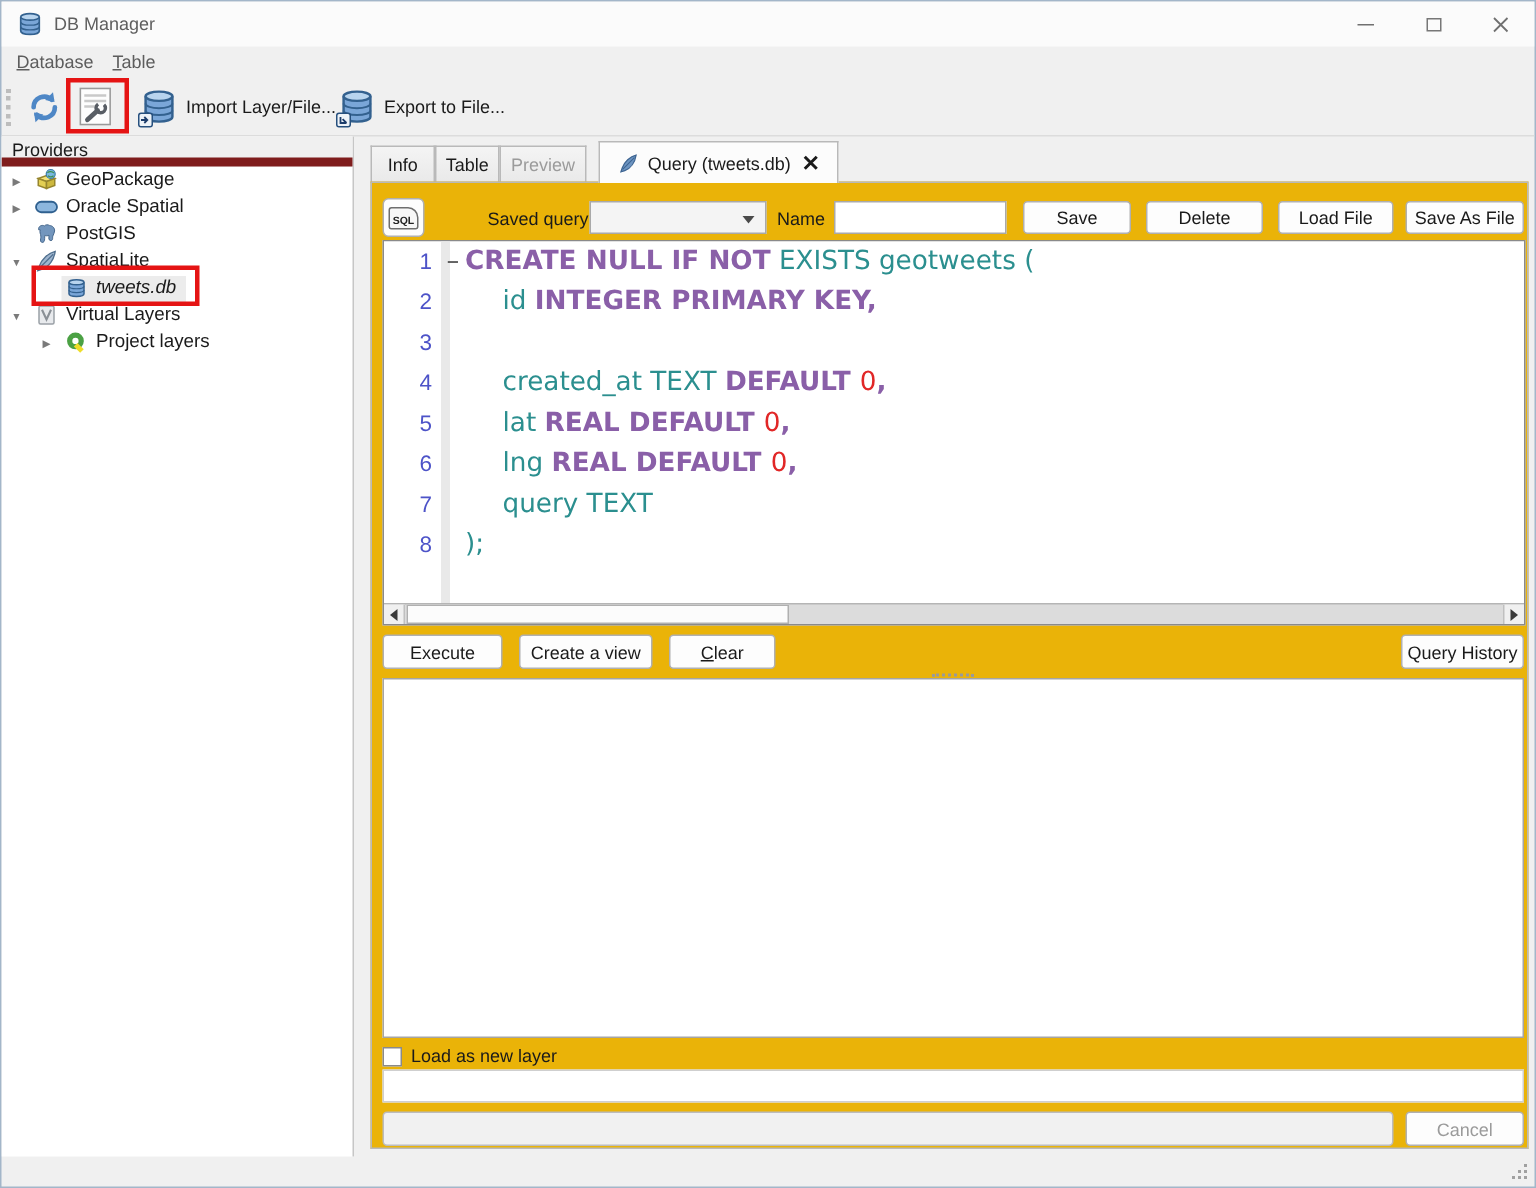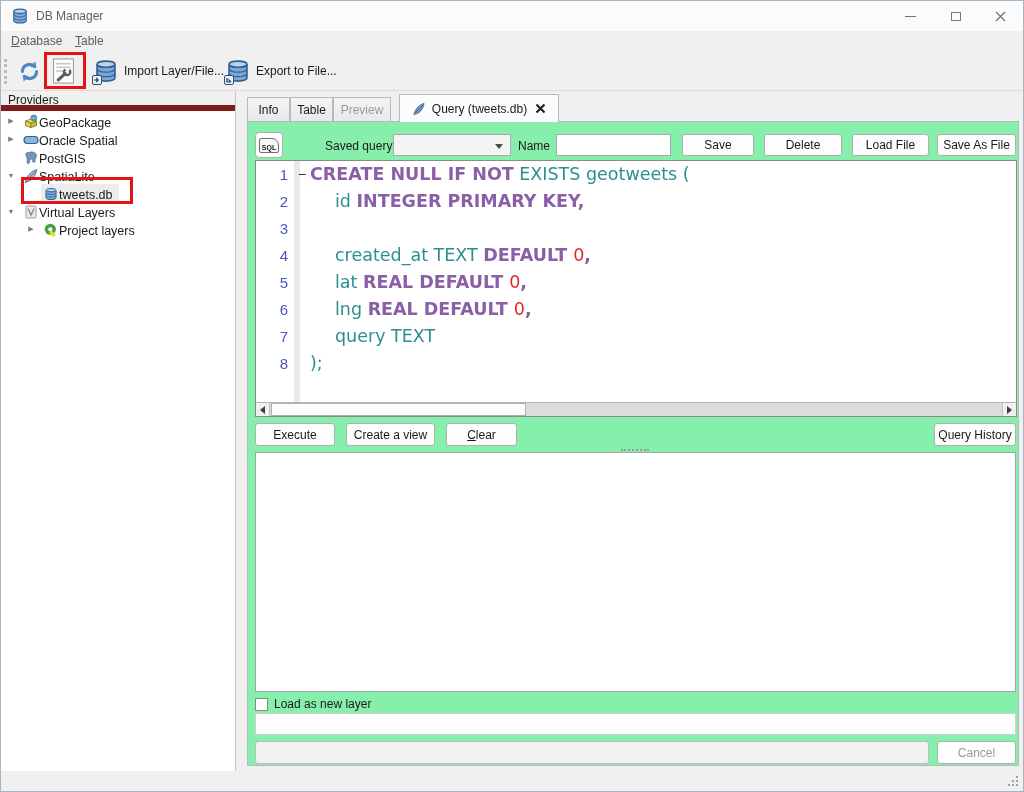--- a/index.html
+++ b/index.html
@@ -37,38 +37,38 @@
   .anno-toolbar { left:43px; top:51px; width:42px; height:37px; }
   .anno-tweets { left:20px; top:176px; width:112px; height:27px; }
 
   
   .sidebar { position:absolute; left:0; top:90px; width:235px; height:680px; background:#fff; border-right:1px solid #c6c6c6; }
   .providers-header { position:absolute; left:0; top:0; width:100%; height:20px; background:#f0f0f0;
                       border-bottom:6px solid #7f1d1d; line-height:19px; padding-left:7px; color:#1a1a1a; }
   .tree { position:absolute; left:0; top:21px; width:100%; bottom:0; overflow:hidden; }
   .tree-row { position:relative; height:18px; display:flex; align-items:center; }
   .expander { width:20px; text-align:center; font-size:7px; color:#7a7a7a; flex:0 0 20px; }
-  .row-inner { display:flex; align-items:flex-end; gap:0; height:18px; padding:8px 6px 0 2px; }
+  .row-inner { display:flex; align-items:flex-start; gap:5px; height:18px; padding:0 6px 0 2px; }
   .tree-row.selected .row-inner { background:var(--c-selection_bg,#ececec); }
   .tree-icon { width:16px; height:16px; flex:0 0 16px; }
   .tree-icon svg { width:16px; height:16px; display:block; }
   .tree-label { white-space:nowrap; font-size:12.5px; }
 
   
   .content { position:absolute; left:245px; top:90px; width:774px; height:680px; }
   .tab { position:absolute; top:6px; height:25px; background:linear-gradient(#f4f4f4,#e9e9e9);
          border:1px solid #b9b9b9; border-bottom:none; display:flex; align-items:center; justify-content:center; z-index:2; }
   .tab-info { left:1px; width:43px; } .tab-table { left:44px; width:43px; } .tab-preview { left:87px; width:58px; }
   .tab-preview span { color:#9b9b9b; }
   .tab.active { top:3px; height:28px; background:#fcfcfc; z-index:4; }
   .tab-query { left:153px; width:160px; gap:6px; }
   .tab-close { width:11px; height:11px; margin-left:2px; }
 
   
-  .tab-page { position:absolute; left:1px; top:30px; width:772px; height:645px; background:#86efac; border:1px solid #b9b9b9; z-index:3; }
+  .tab-page { position:absolute; left:1px; top:30px; width:772px; height:645px; background:#eab308; border:1px solid #b9b9b9; z-index:3; }
 
   .btn { background:#fdfdfd; border:1px solid #b0b0b0; border-radius:3px; font-size:12px; color:#1a1a1a;
          display:flex; align-items:center; justify-content:center; font-family:"Liberation Sans",sans-serif; }
   .btn.disabled { color:#9b9b9b; }
 
   
   .sql-btn { position:absolute; left:7px; top:10px; width:28px; height:26px; border-radius:4px; }
   .sql-mini { border:1px solid #6e6e6e; border-radius:2px 7px 2px 2px; font-size:7px; font-weight:bold;
               padding:5px 2px 1px 2px; color:#222; background:#f7f7f7; }
   .lbl { position:absolute; font-size:12px; color:#1a1a1a; }
@@ -261,21 +261,21 @@
           <span class="row-inner">
             <span class="tree-icon">
               <svg viewBox="0 0 16 16">
                 <path d="M13.8 1.6c-4.6 1-9 5.2-10.6 9.8l-1 3 3-1C9.8 11.8 13 7 13.8 1.6z" fill="#9fb6cf" stroke="#51708f" stroke-width=".9"></path>
                 <path d="M12.5 3.5L3.5 12.5" stroke="#51708f" stroke-width=".8" fill="none"></path>
               </svg>
             </span>
             <span class="tree-label">SpatiaLite</span>
           </span>
         </div>
-        <div class="tree-row selected" style="padding-left: 20px;">
+        <div class="tree-row selected" style="padding-left: 20px; font-style: italic;">
           <span class="expander"></span>
           <span class="row-inner">
             <span class="tree-icon">
               <svg viewBox="0 0 16 16">
                 <path d="M3 4.2v7.6c0 1.1 2.2 1.8 5 1.8s5-.7 5-1.8V4.2" fill="#7aa6d8" stroke="#33618f"></path>
                 <path d="M3 6.8c0 1 2.2 1.7 5 1.7s5-.7 5-1.7M3 9.4c0 1 2.2 1.7 5 1.7s5-.7 5-1.7" fill="none" stroke="#33618f" stroke-width=".8"></path>
                 <ellipse cx="8" cy="4.2" rx="5" ry="1.7" fill="#b8d4ee" stroke="#33618f"></ellipse>
               </svg>
             </span>
             <span class="tree-label">tweets.db</span>

